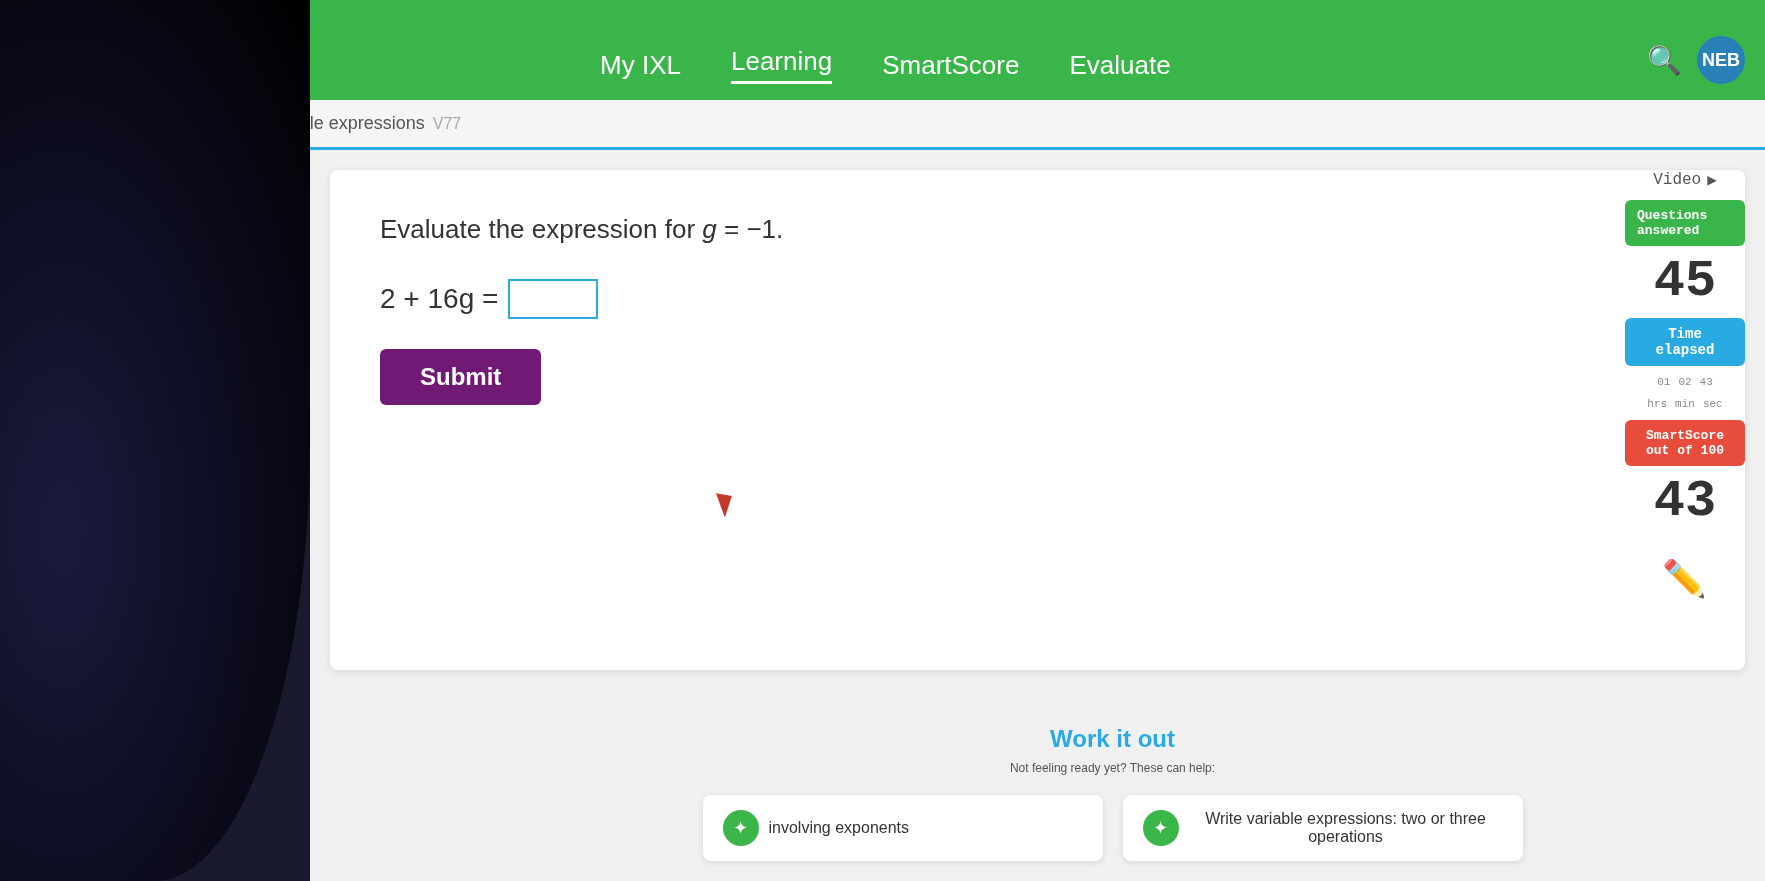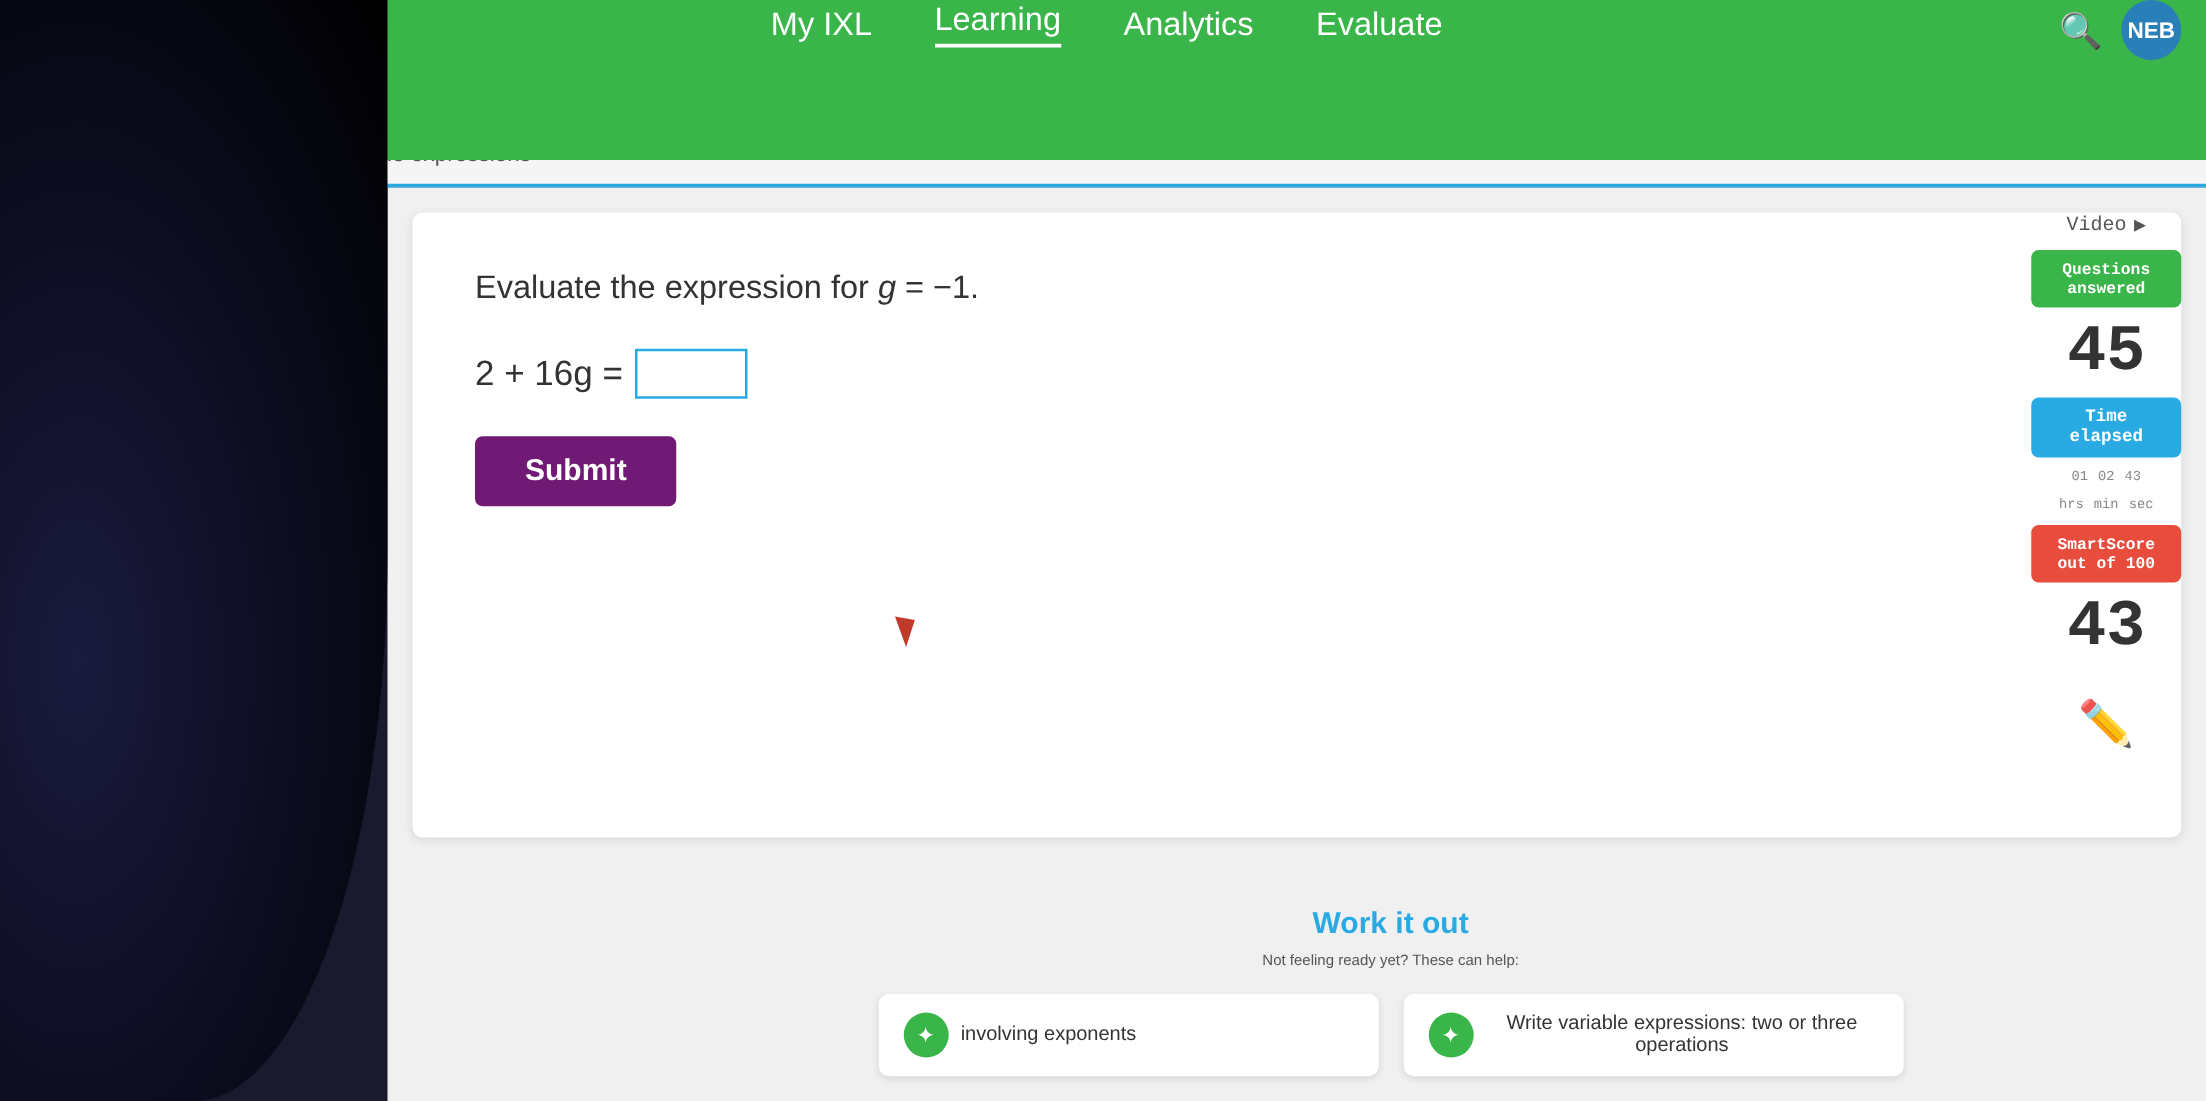--- a/index.html
+++ b/index.html
@@ -12,25 +12,25 @@
       width: 310px; height: 881px;
       background: radial-gradient(ellipse at 20% 60%, #1a1a3e 0%, #0a0a1a 60%, #000 100%);
       z-index: 10;
       border-radius: 0 0 50% 0;
     }
 
     
     .header {
       position: absolute;
       top: 0; left: 0; right: 0;
-      height: 128px;
+      height: 100px;
       background: #3ab549;
       display: flex;
-      align-items: flex-start;
-      padding: 0 20px;
+      align-items: flex-end;
+      padding: 16px 20px;
       z-index: 5;
     }
     .logo-area {
       display: flex;
       align-items: center;
       margin-right: 40px;
     }
     .logo-box {
       background: white;
       padding: 6px 10px;
@@ -183,21 +183,21 @@
       color: #555;
       font-size: 16px;
       cursor: pointer;
     }
 
     .questions-answered-btn {
       background: #3ab549;
       color: white;
       padding: 8px 12px;
       border-radius: 6px;
-      text-align: center;
+      text-align: left;
       font-size: 13px;
       font-weight: bold;
       width: 120px;
       cursor: pointer;
     }
 
     .score-number-large {
       font-size: 52px;
       font-weight: bold;
       color: #333;
@@ -338,21 +338,21 @@
   <div class="logo-area">
     <div class="logo-box">
       <span class="logo-i">I</span>
       <span class="logo-xl">XL</span>
     </div>
   </div>
 
   <nav class="nav-items">
     <a class="nav-item">My IXL</a>
     <a class="nav-item active">Learning</a>
-    <a class="nav-item">Analytics</a>
+    <a class="nav-item">SmartScore</a>
     <a class="nav-item">Evaluate</a>
   </nav>
 
   <div class="header-right">
     <span class="search-icon-btn">🔍</span>
     <div class="avatar-circle">
       <span>NEB</span>
     </div>
   </div>
 </div>

